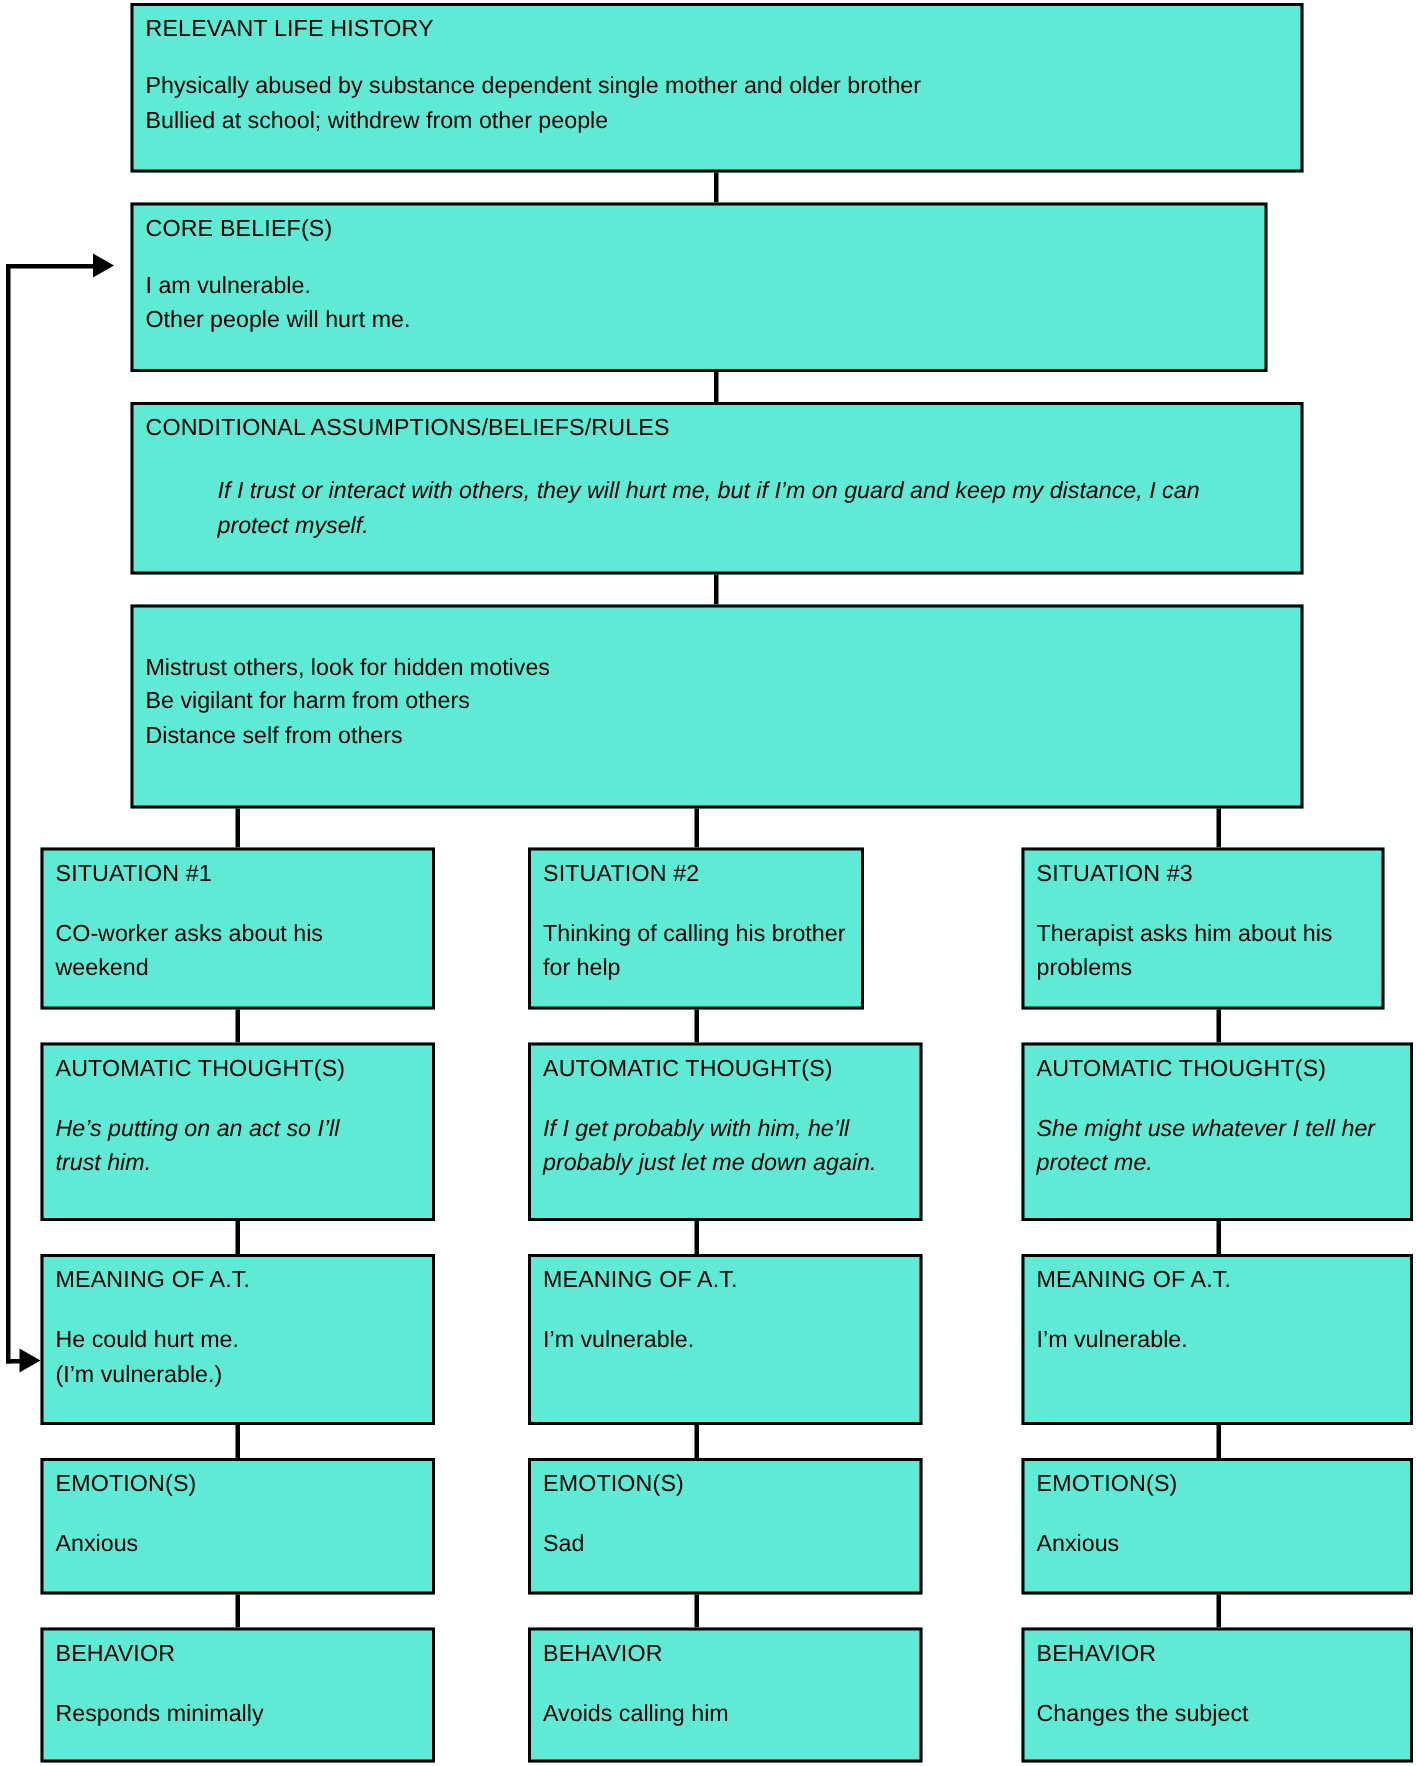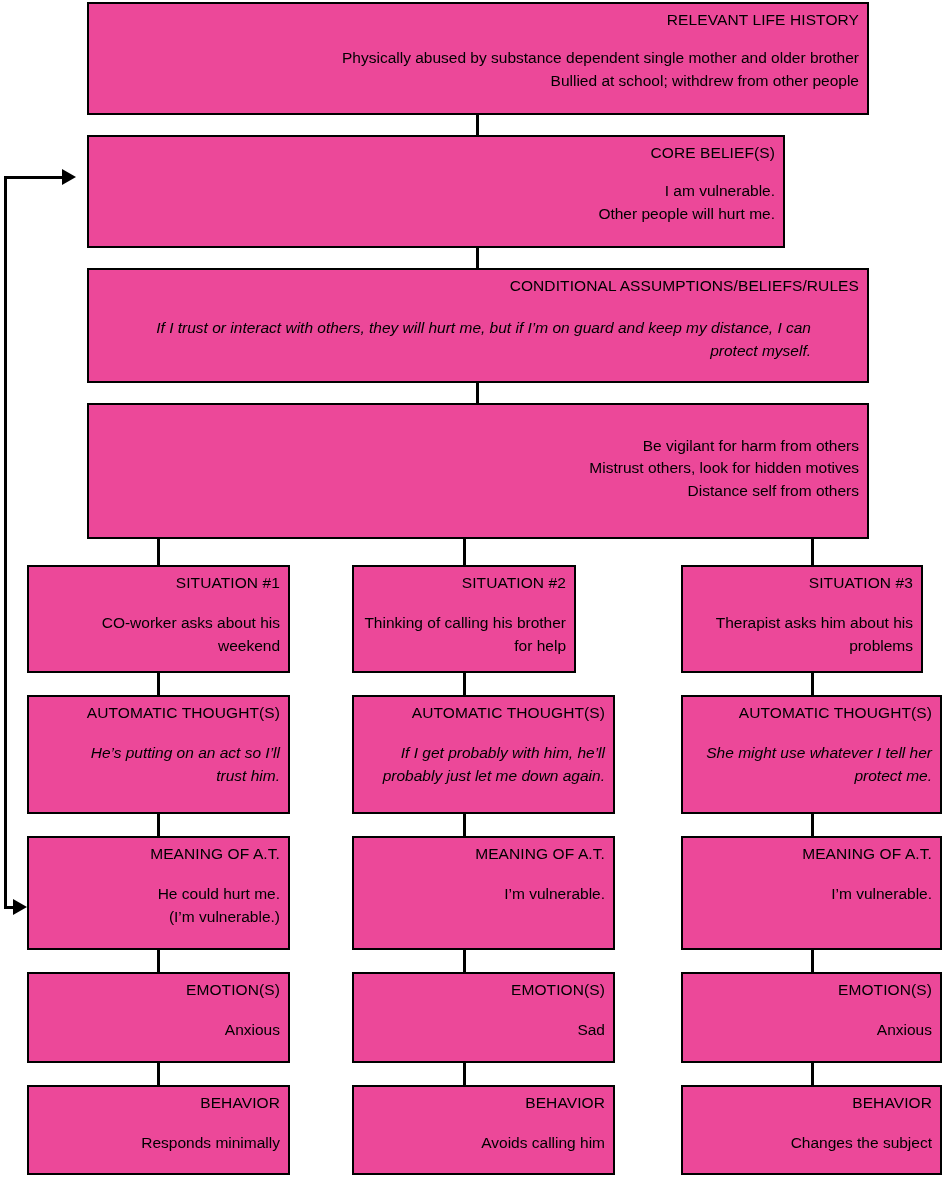--- a/index.html
+++ b/index.html
@@ -18,22 +18,22 @@
     height: 1177px;
     background: #ffffff;
     overflow: hidden;
   }
 
   
   .box {
     position: absolute;
     box-sizing: border-box;
     border: 2.5px solid #000000;
-    background: #ec4899;
-    text-align: right;
+    background: #5eead4;
+    text-align: left;
     padding: 6px 8px 6px 8px;
   }
   .box .hdr {
     font-size: 15.5px;
     line-height: 1.25;
     letter-spacing: 0.1px;
     white-space: nowrap;
   }
   .box .body {
     font-size: 15.5px;
@@ -80,43 +80,43 @@
   <div class="box wide" style="left:87px; top:2px; width:782px; height:113px;">
     <div class="hdr">RELEVANT LIFE HISTORY</div>
     <div class="body">
       <div>Physically abused by substance dependent single mother and older brother</div>
       <div>Bullied at school; withdrew from other people</div>
     </div>
   </div>
 
   <div class="vline" style="left:476px; top:115px; height:20px;"></div>
 
-  <div class="box wide" style="left:87px; top:135px; width:698px; height:113px;">
+  <div class="box wide" style="left:87px; top:135px; width:758px; height:113px;">
     <div class="hdr">CORE BELIEF(S)</div>
     <div class="body">
       <div>I am vulnerable.</div>
       <div>Other people will hurt me.</div>
     </div>
   </div>
 
   <div class="vline" style="left:476px; top:248px; height:20px;"></div>
 
   <div class="box wide" style="left:87px; top:268px; width:782px; height:115px;">
     <div class="hdr">CONDITIONAL ASSUMPTIONS/BELIEFS/RULES</div>
     <div class="body ital" style="margin-top:22px; padding:0 48px;">
       <span>If I trust or interact with others, they will hurt me, but if I’m on guard and keep my distance, I can protect myself.</span>
     </div>
   </div>
 
   <div class="vline" style="left:476px; top:383px; height:20px;"></div>
 
   <div class="box wide" style="left:87px; top:403px; width:782px; height:136px;">
     <div class="body" style="margin-top:24px;">
+      <div>Mistrust others, look for hidden motives</div>
       <div>Be vigilant for harm from others</div>
-      <div>Mistrust others, look for hidden motives</div>
       <div>Distance self from others</div>
     </div>
   </div>
 
   <div class="vline" style="left:157px; top:539px; height:26px;"></div>
   <div class="vline" style="left:463px; top:539px; height:26px;"></div>
   <div class="vline" style="left:811px; top:539px; height:26px;"></div>
 
   <div class="box col" style="left:27px; top:565px; width:263px; height:108px;">
     <div class="hdr">SITUATION #1</div>

